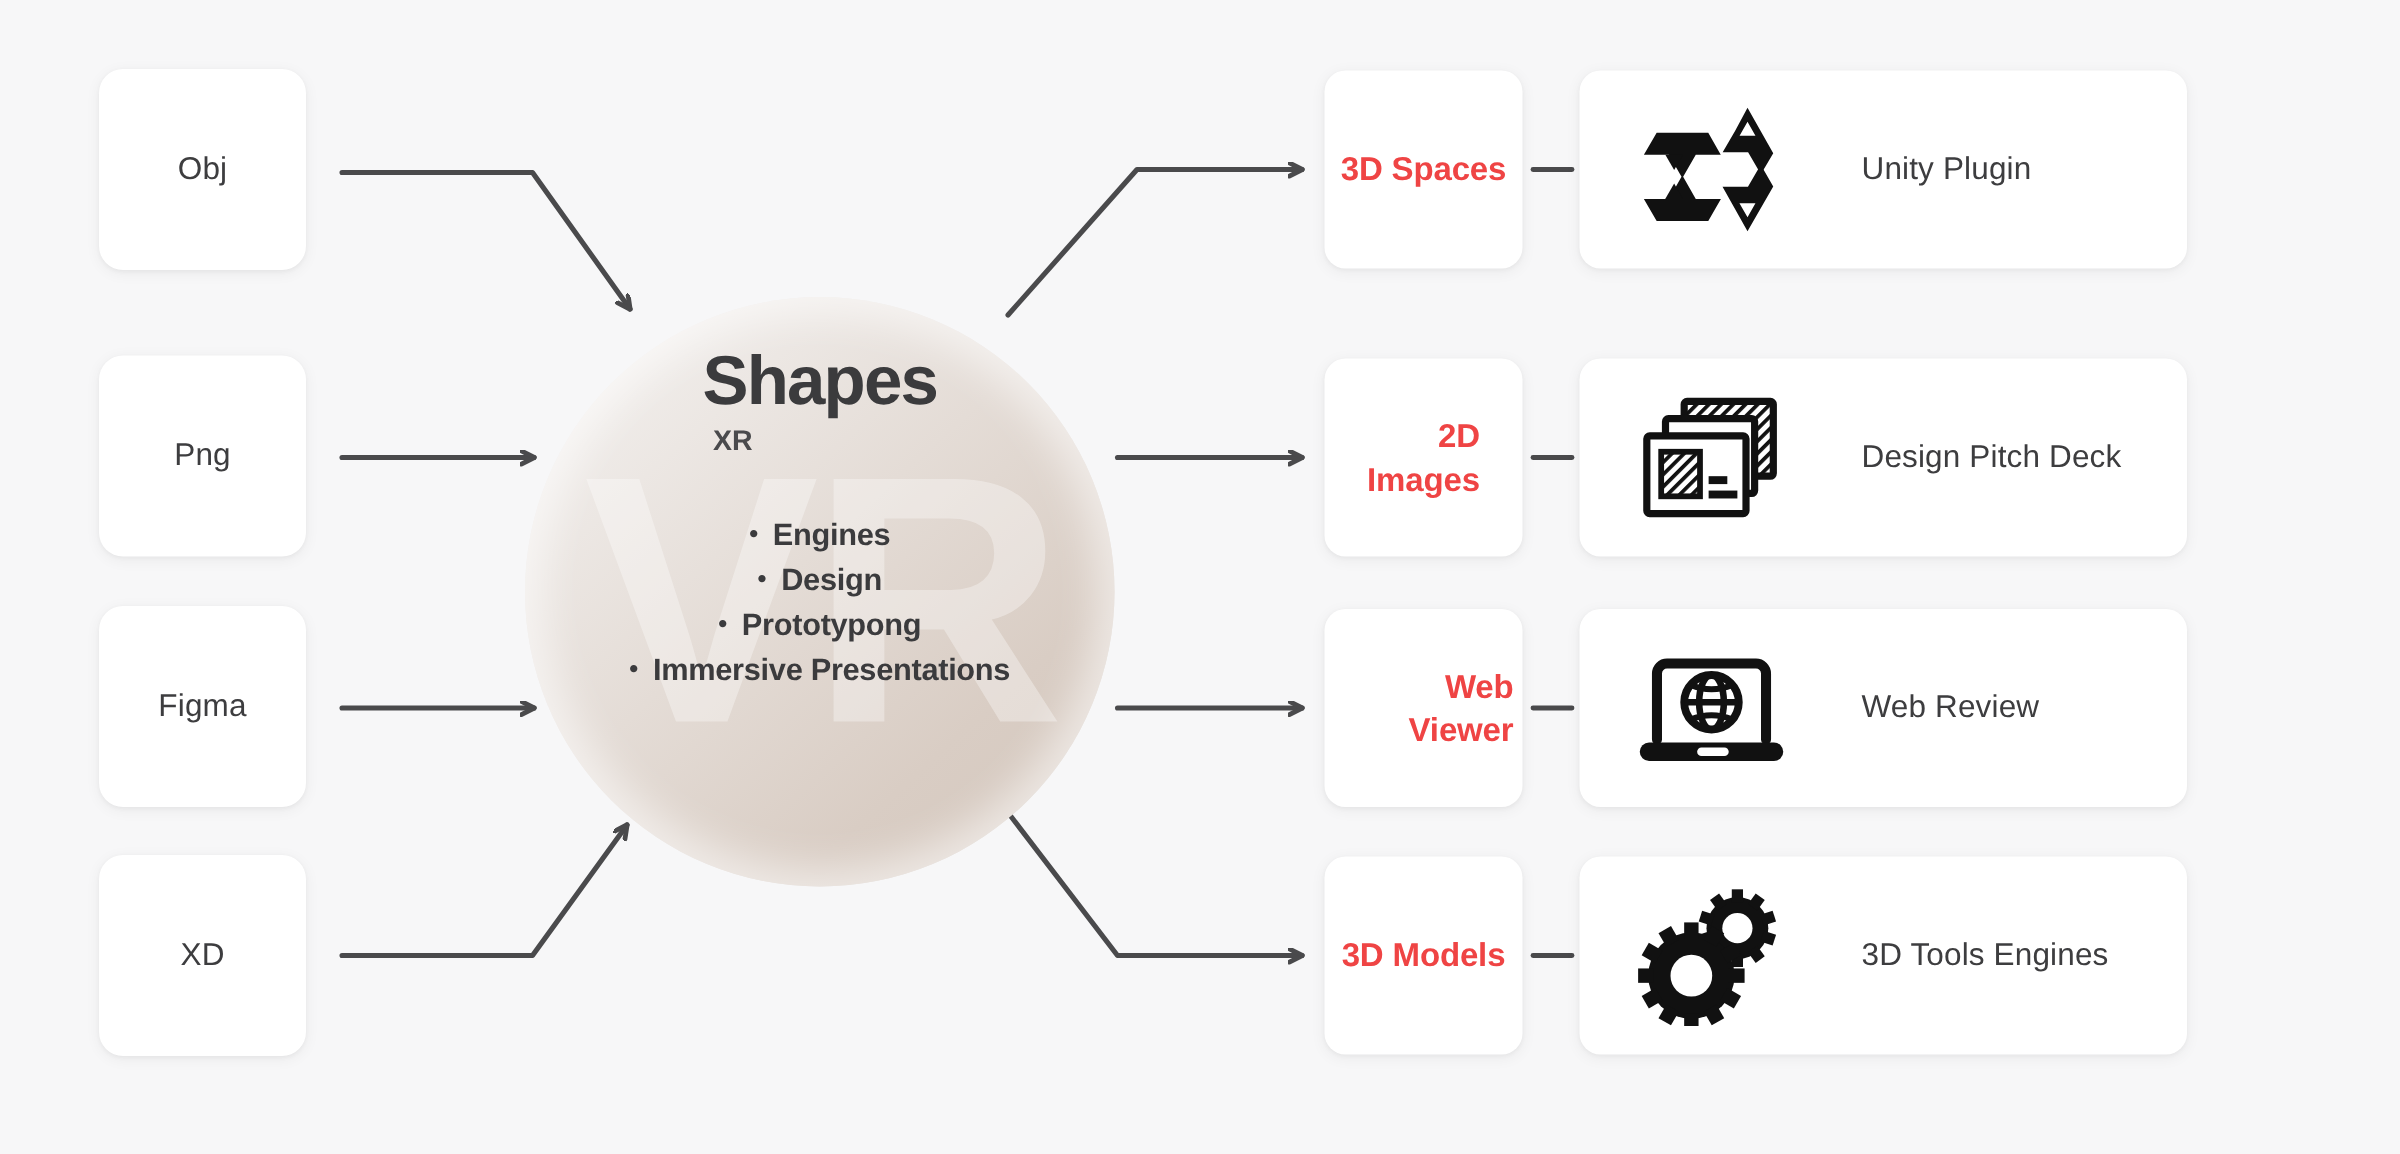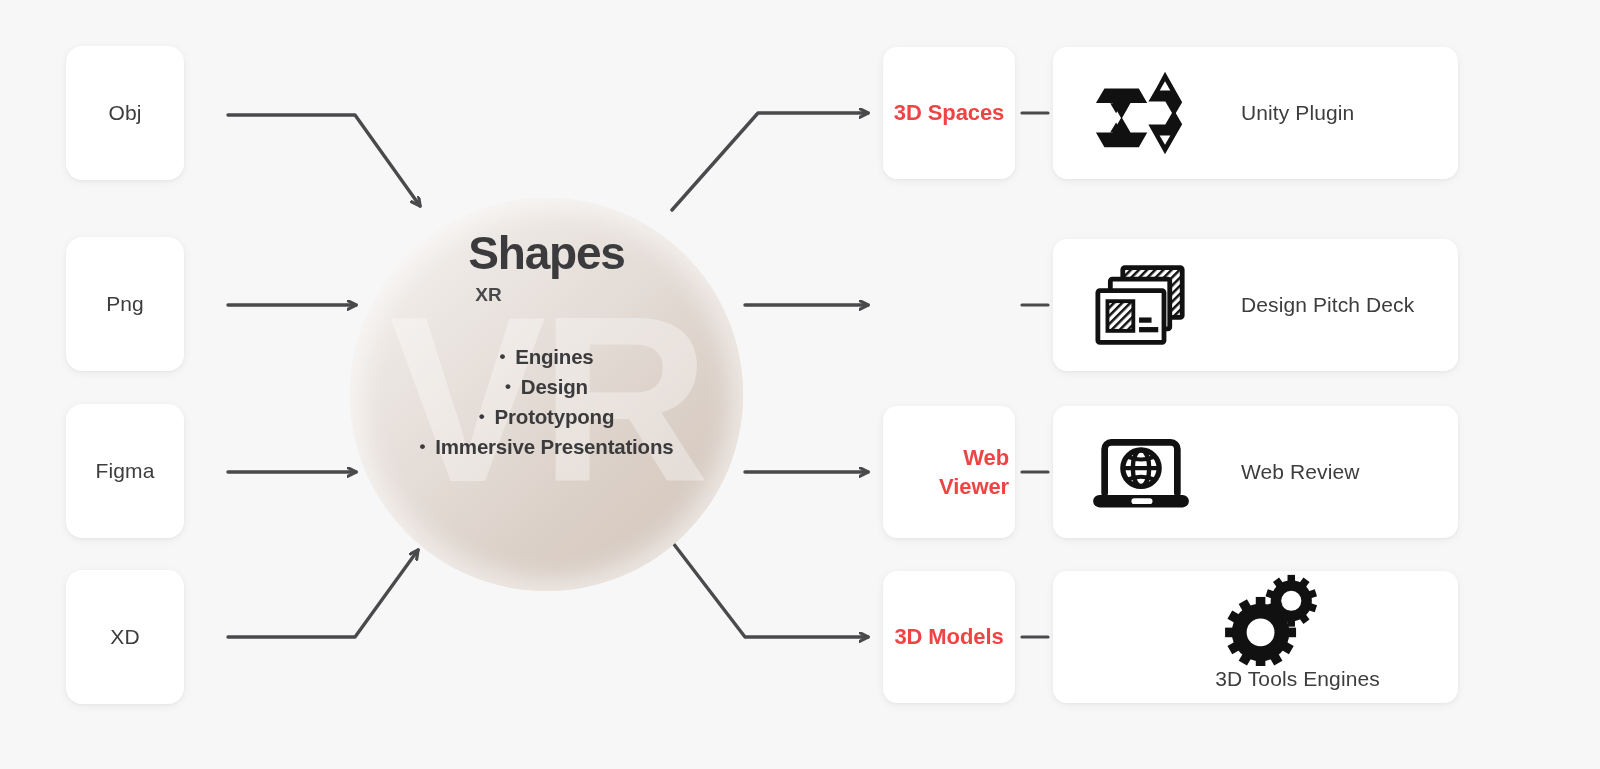--- a/index.html
+++ b/index.html
@@ -38,21 +38,21 @@
     box-shadow: 0 2px 10px rgba(0,0,0,0.055), 0 1px 3px rgba(0,0,0,0.04);
     display: flex;
     align-items: center;
     justify-content: center;
     box-sizing: border-box;
   }
 
   
   .src-card {
     left: 66px;
-    width: 118px;
+    width: 138px;
     height: 134px;
     border-radius: 16px;
   }
   .src-card .label {
     font-size: 21px;
     color: #3d3d3f;
     font-weight: 400;
     letter-spacing: .1px;
   }
 
@@ -246,20 +246,26 @@
       <li><span class="dot">•</span><span>Engines</span></li>
       <li><span class="dot">•</span><span>Design</span></li>
       <li><span class="dot">•</span><span>Prototypong</span></li>
       <li><span class="dot">•</span><span>Immersive Presentations</span></li>
     </ul>
   </div>
 
   <div class="card type-card" style="top:47px;">
     <span class="label">3D Spaces</span>
   </div>
+  <div class="card type-card" style="top:239px;">
+    <span class="label">
+      <span>2D</span><br>
+      <span>Images</span>
+    </span>
+  </div>
   <div class="card type-card" style="top:406px;padding-left:24px;">
     <span class="label">Web Viewer</span>
   </div>
   <div class="card type-card" style="top:571px;">
     <span class="label">3D Models</span>
   </div>
 
   <div class="card dest-card" style="top:47px;">
     <span class="icon-wrap">
       <svg width="98" height="98" viewBox="0 0 100 100" aria-hidden="true">
@@ -317,21 +323,21 @@
           <path d="M38.5,54 Q53,48 67.5,54" stroke-width="4.2"></path>
         </g>
 
         <rect x="3" y="70" width="100" height="13" rx="6.5" fill="#111111"></rect>
         <rect x="43" y="73.5" width="22" height="6" rx="3" fill="#ffffff"></rect>
       </svg>
     </span>
     <span class="label">Web Review</span>
   </div>
 
-  <div class="card dest-card" style="top:571px;flex-direction:column;">
+  <div class="card dest-card" style="top:571px;">
     <span class="icon-wrap">
       <svg width="100" height="94" viewBox="0 0 104 98" aria-hidden="true">
         <g fill="#111111">
 
           <g transform="translate(70,30)">
             <g id="sg">
               <circle r="21.5"></circle>
               <g>
                 <rect x="-3.9" y="-27" width="7.8" height="9"></rect>
                 <rect x="-3.9" y="-27" width="7.8" height="9" transform="rotate(36)"></rect>

